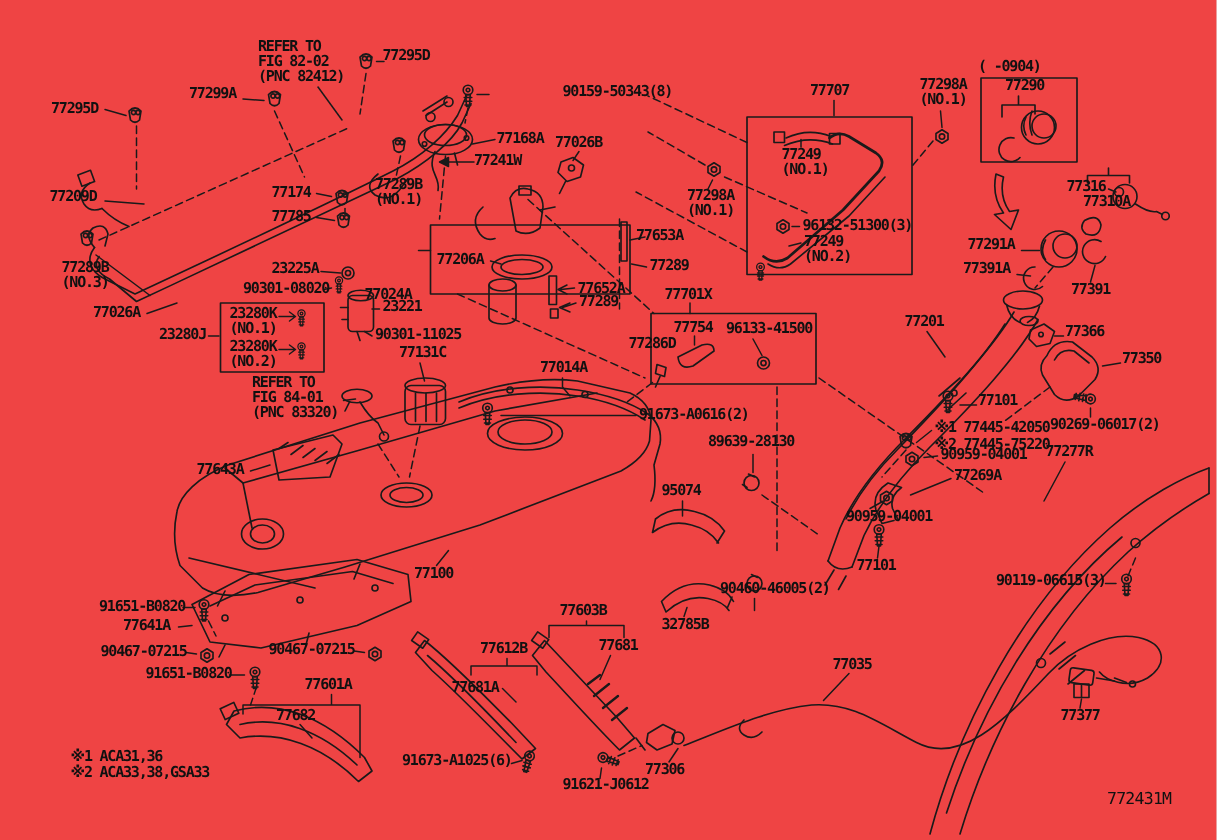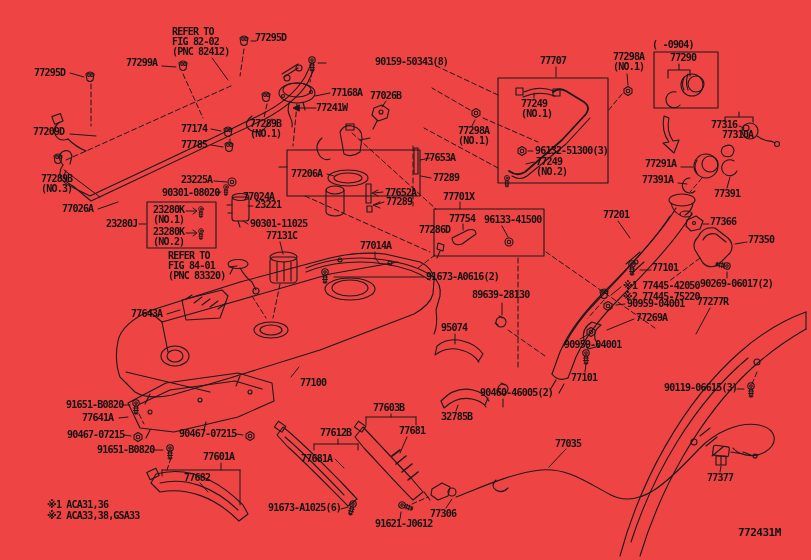--- a/index.html
+++ b/index.html
@@ -1,21 +1,21 @@
 <!DOCTYPE html>
 <html><head>
 <meta charset="utf-8">
 <style>
   html,body{margin:0;padding:0;background:#e8e8e8;}
   .stage{position:relative;width:811px;height:560px;background:#ef4444;overflow:hidden;
          font-family:"DejaVu Sans Mono","DejaVu Sans",monospace;}
   .stage svg{position:absolute;left:0;top:0;}
   #labels .lbl{position:absolute;font-weight:bold;font-size:10px;line-height:10px;
          letter-spacing:-0.8px;color:#111;white-space:pre-line;}
-  #diagram-code{position:absolute;left:738px;top:526px;font-weight:bold;font-size:11px;
+  #diagram-code{position:absolute;left:738px;top:526px;font-weight:normal;font-size:11px;
          letter-spacing:-0.5px;color:#111;}
 </style>
 </head>
 <body>
 
 <div class="stage">
 
 <svg width="811" height="560" viewBox="0 0 811 560" fill="none" stroke="#1a1a1a" stroke-width="1.1" stroke-linecap="round" stroke-linejoin="round">
 
   <defs>
@@ -440,21 +440,21 @@
       <div class="lbl" style="left: 652px; top: 263px;">77101</div>
       <div class="lbl" style="left: 623px; top: 281px;">※1 77445-42050</div>
       <div class="lbl" style="left: 623px; top: 292px;">※2 77445-75220</div>
       <div class="lbl" style="left: 700px; top: 279px;">90269-06017(2)</div>
       <div class="lbl" style="left: 627px; top: 299px;">90959-04001</div>
       <div class="lbl" style="left: 636px; top: 313px;">77269A</div>
       <div class="lbl" style="left: 697px; top: 297px;">77277R</div>
       <div class="lbl" style="left: 564px; top: 340px;">90959-04001</div>
       <div class="lbl" style="left: 571px; top: 373px;">77101</div>
       <div class="lbl" style="left: 664px; top: 383px;">90119-06615(3)</div>
-      <div class="lbl" style="left: 276px; top: 378px; margin-left: 24px;">77100</div>
+      <div class="lbl" style="left: 276px; top: 378px;">77100</div>
       <div class="lbl" style="left: 66px; top: 400px;">91651-B0820</div>
       <div class="lbl" style="left: 82px; top: 413px;">77641A</div>
       <div class="lbl" style="left: 67px; top: 430px;">90467-07215</div>
       <div class="lbl" style="left: 97px; top: 445px;">91651-B0820</div>
       <div class="lbl" style="left: 179px; top: 429px;">90467-07215</div>
       <div class="lbl" style="left: 203px; top: 452px;">77601A</div>
       <div class="lbl" style="left: 184px; top: 473px;">77682</div>
       <div class="lbl" style="left: 373px; top: 403px;">77603B</div>
       <div class="lbl" style="left: 399px; top: 426px;">77681</div>
       <div class="lbl" style="left: 320px; top: 428px;">77612B</div>

